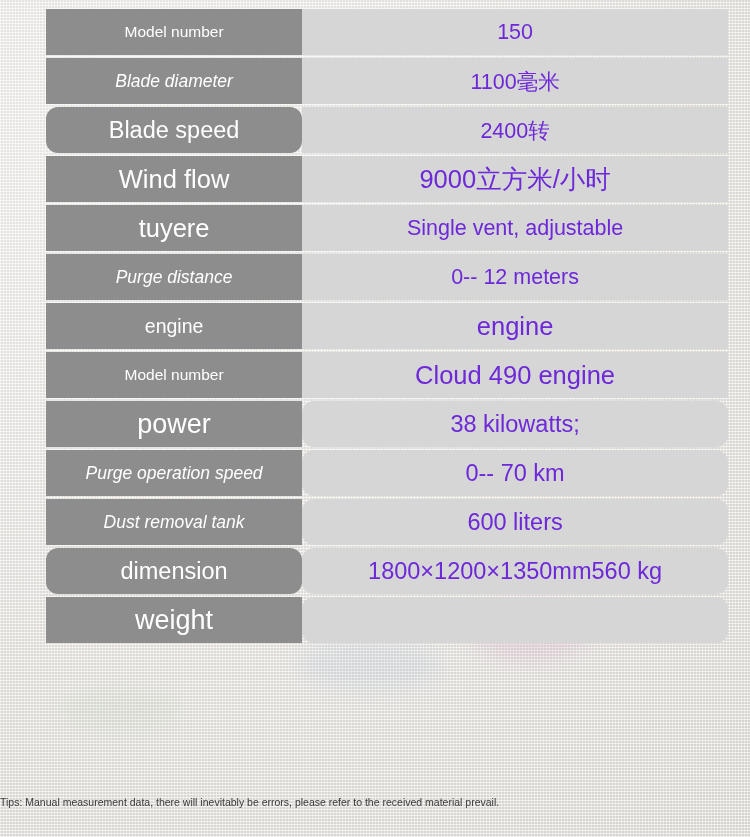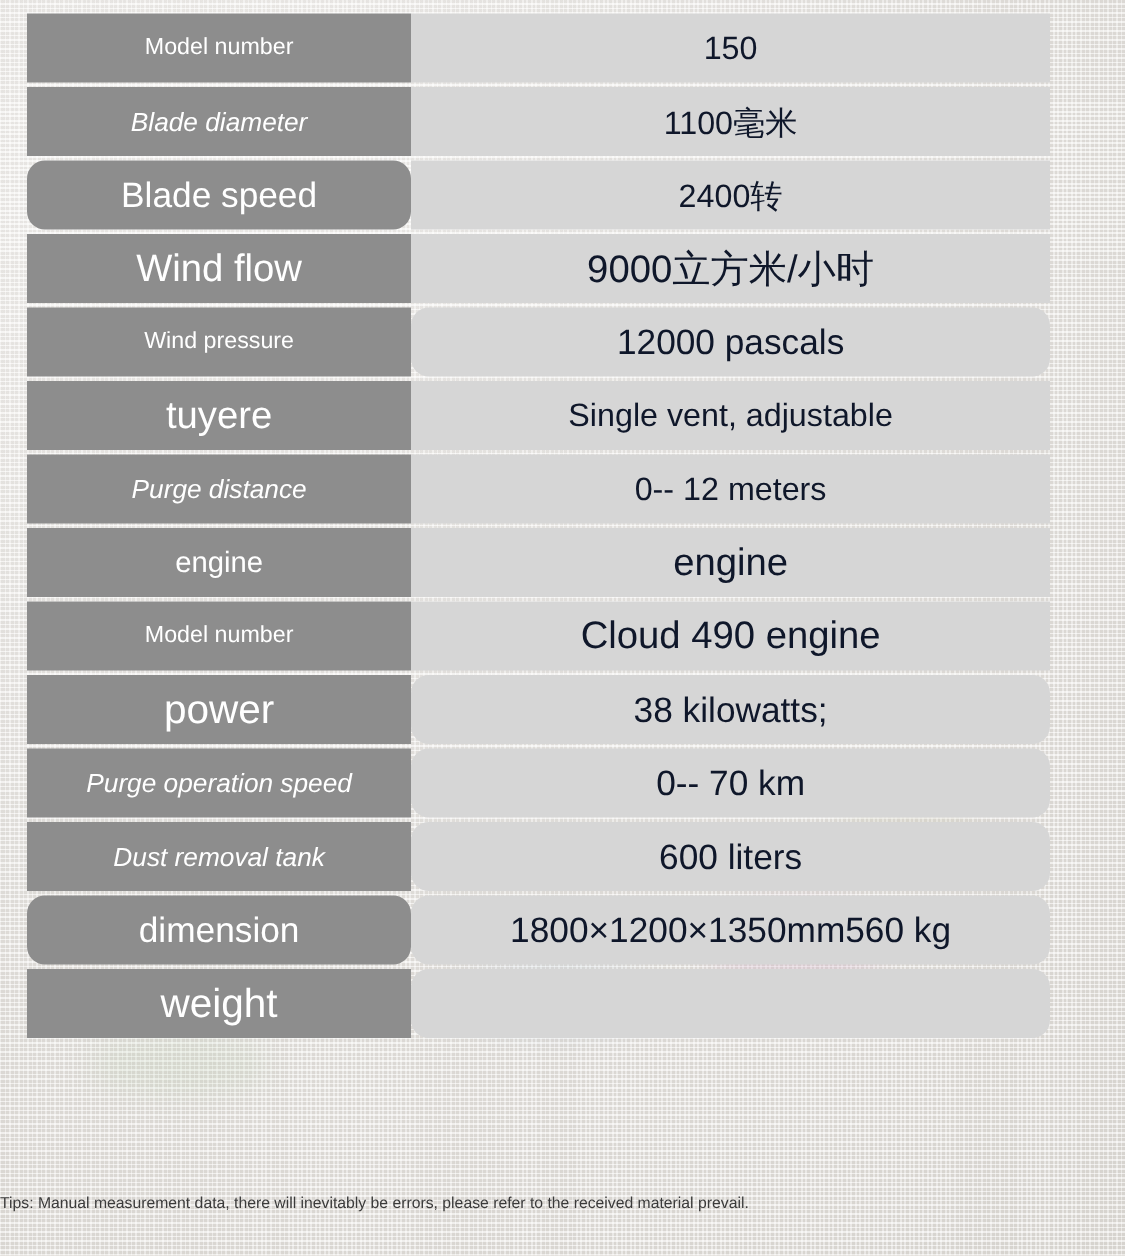--- a/index.html
+++ b/index.html
@@ -18,21 +18,21 @@
   .backdrop {
     position: absolute;
     inset: 0;
     background:
       repeating-linear-gradient(0deg, rgba(255,255,255,0.55) 0 1px, rgba(0,0,0,0.02) 1px 3px),
       repeating-linear-gradient(90deg, rgba(255,255,255,0.45) 0 1px, rgba(0,0,0,0.02) 1px 3px),
       radial-gradient(circle at 20% 15%, #f4f2ef 0%, #e4e1dd 60%, #dedbd6 100%);
   }
   .sheet {
     position: absolute;
-    left: 18px;
+    left: 46px;
     top: 6px;
     width: 682px;
     height: 745px;
   }
   table.spec {
     width: 682px;
     border-collapse: separate;
     border-spacing: 0 3px;
     table-layout: fixed;
   }
@@ -45,21 +45,21 @@
   }
   td.lab {
     width: 255px;
     background: #8d8d8d;
     color: #ffffff;
     font-weight: 400;
   }
   td.val {
     width: 424px;
     background: #d6d6d6;
-    color: #0f172a;
+    color: #6d28d9;
   }
   .s15 { font-size: 15.5px; }
   .s17 { font-size: 17.5px; font-style: italic; }
   .s19 { font-size: 19.5px; }
   .s21 { font-size: 21.5px; }
   .s23 { font-size: 23.5px; border-radius: 12px; }
   .s25 { font-size: 25.5px; }
   .s27 { font-size: 27px; margin-left: 20px; }
   .two-line { line-height: 1.18; }
   .tips {
@@ -105,24 +105,20 @@
         </tr>
         <tr>
           <td class="lab s23">Blade speed</td>
           <td class="val s21">2400转</td>
         </tr>
         <tr>
           <td class="lab s25">Wind flow</td>
           <td class="val s25">9000立方米/小时</td>
         </tr>
         <tr>
-          <td class="lab s15">Wind pressure</td>
-          <td class="val s23">12000 pascals</td>
-        </tr>
-        <tr>
           <td class="lab s25">tuyere</td>
           <td class="val s21">Single vent, adjustable</td>
         </tr>
         <tr>
           <td class="lab s17 two-line">Purge distance</td>
           <td class="val s21">0-- 12 meters</td>
         </tr>
         <tr>
           <td class="lab s19">engine</td>
           <td class="val s25">engine</td>

